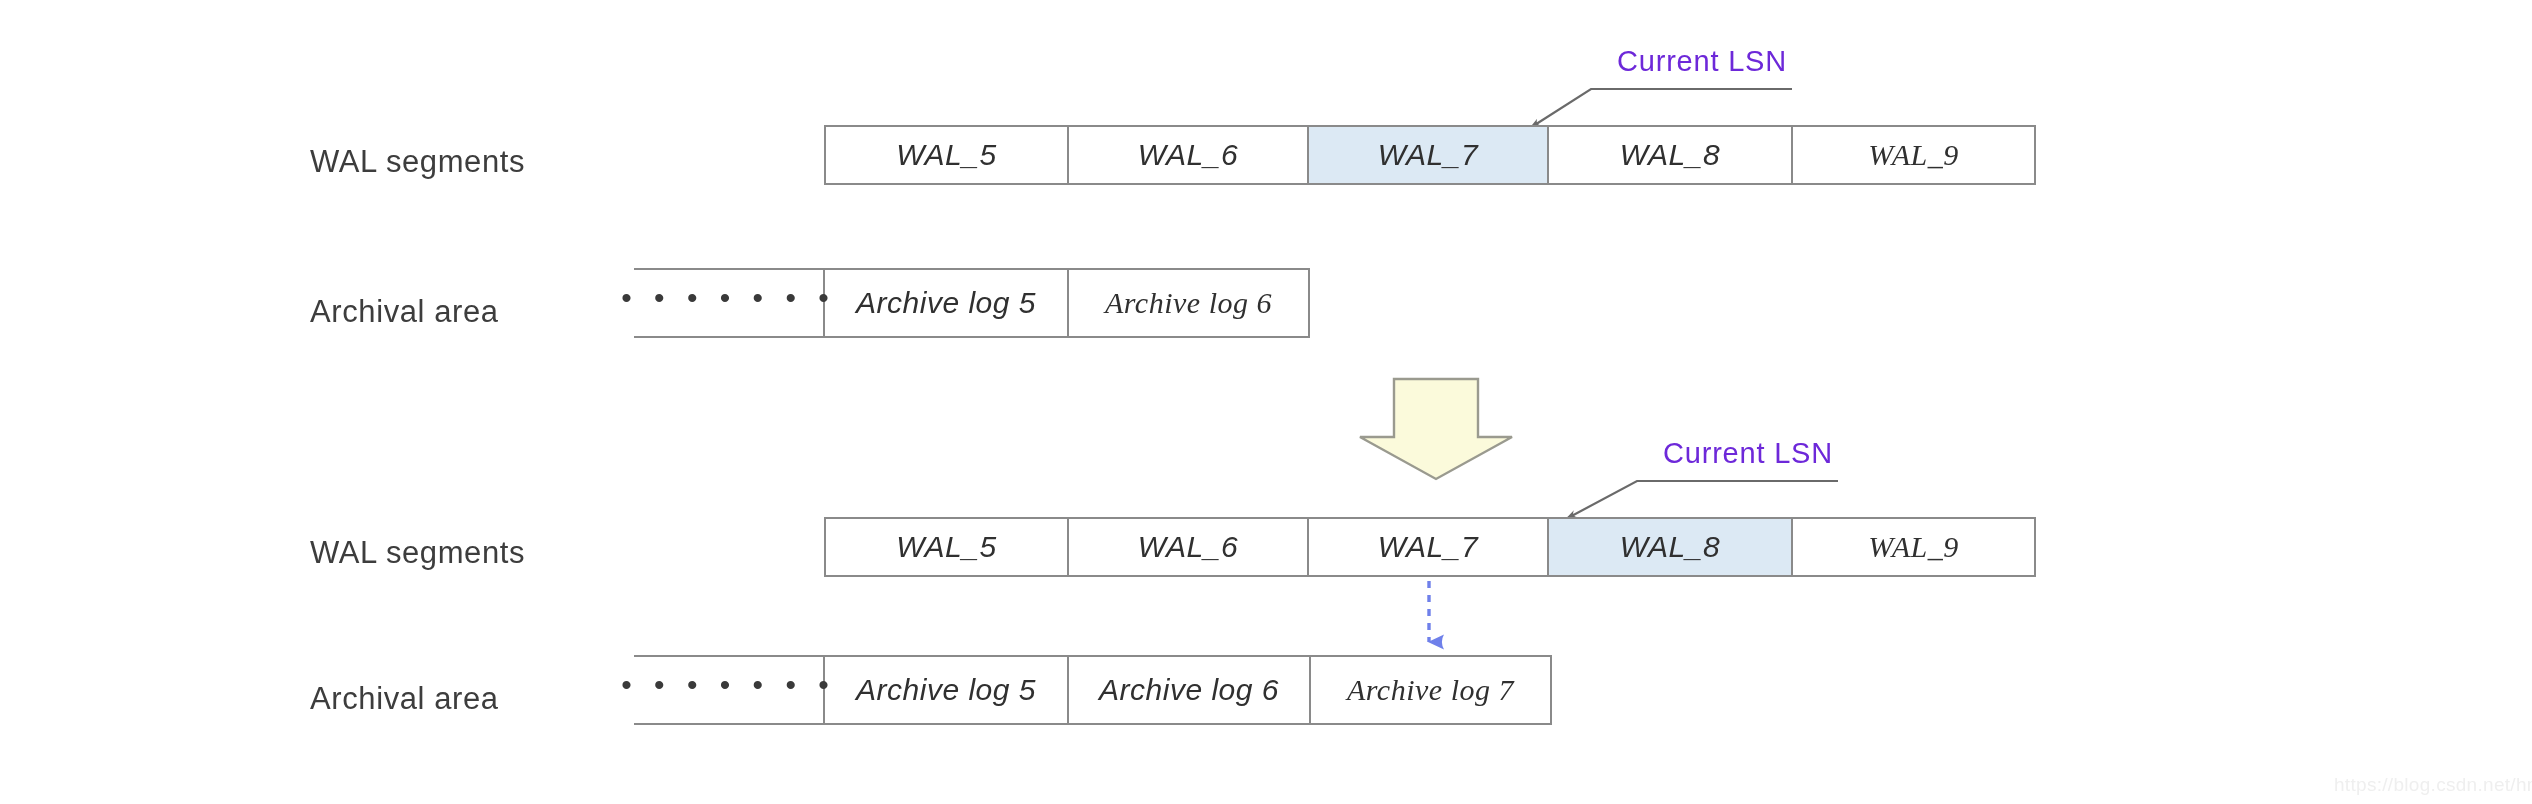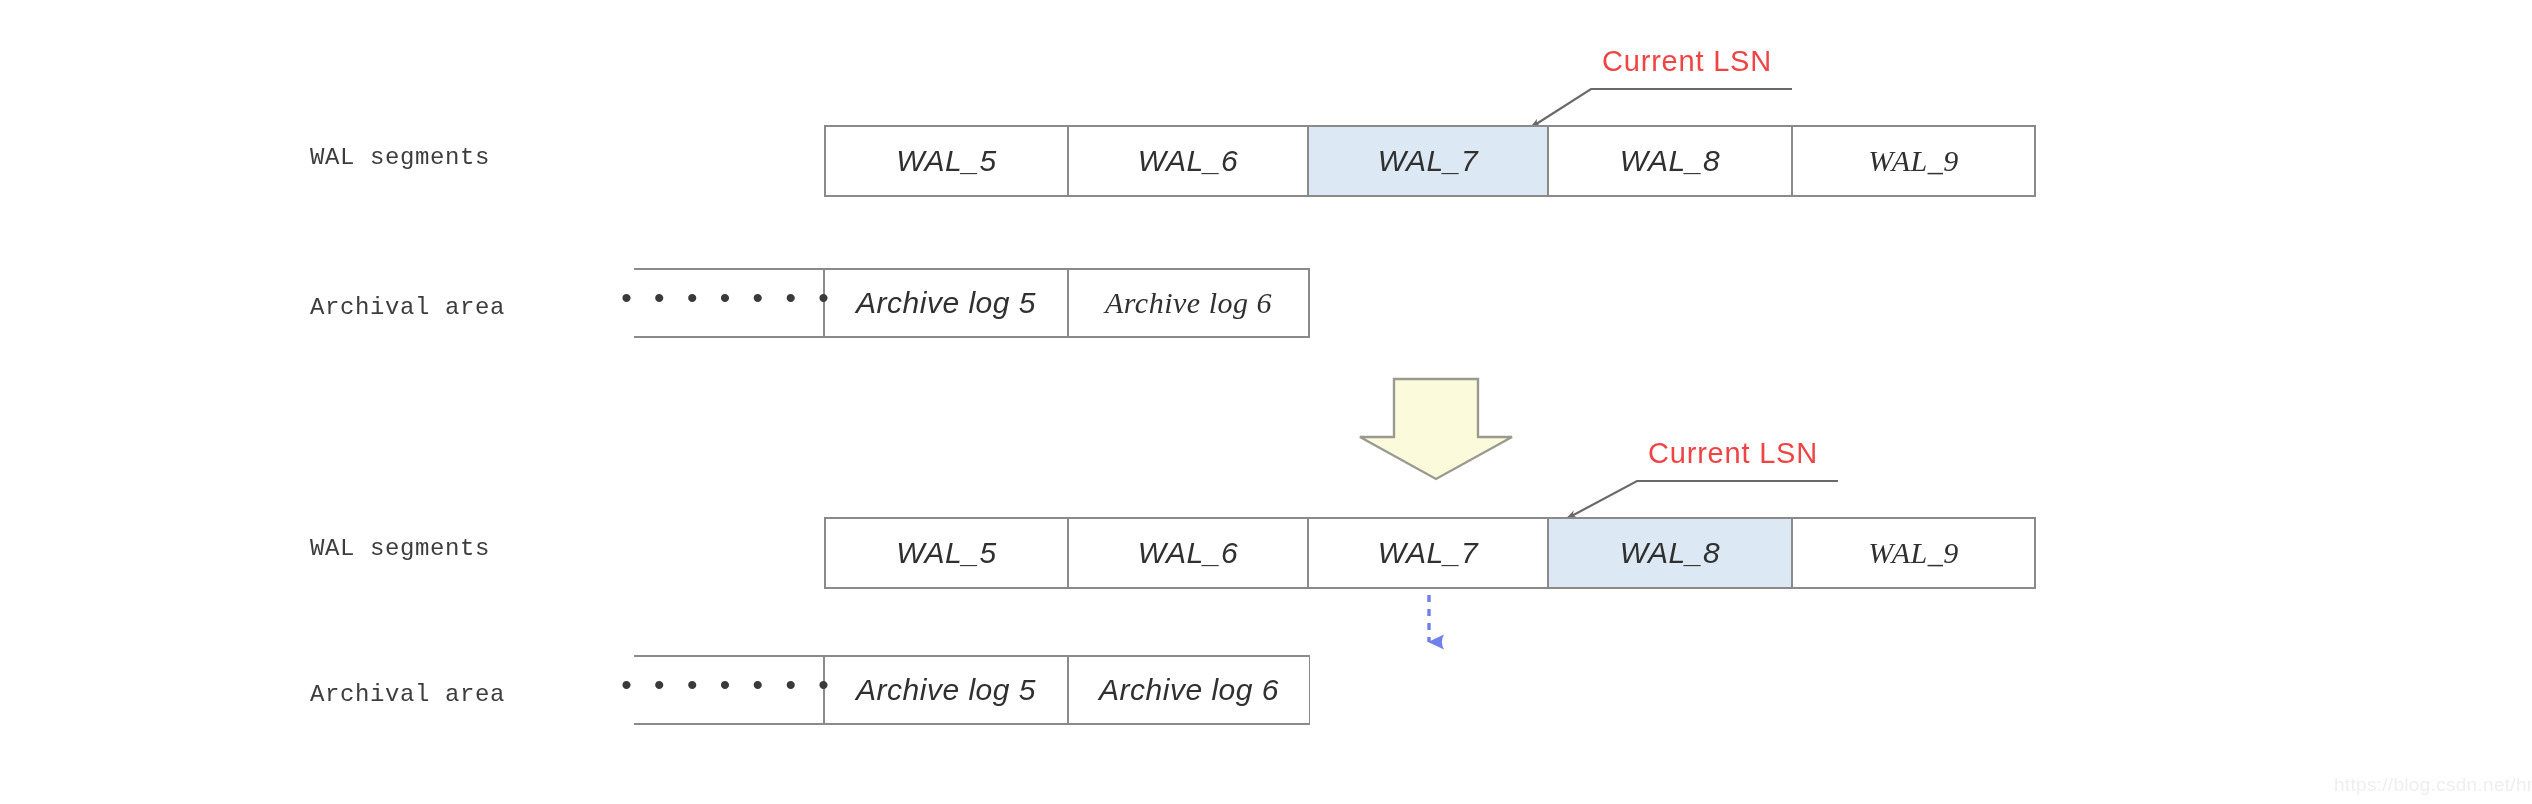--- a/index.html
+++ b/index.html
@@ -20,22 +20,22 @@
   #stage {
     position: absolute;
     left: 0; top: 0;
     width: 2532px;
     height: 804px;
   }
 
   
   .row-label {
     position: absolute;
-    font-family: Liberation Mono, monospace;
-    font-size: 24px;
+    font-family: Liberation Sans, sans-serif;
+    font-size: 31px;
     color: #3d3d3d;
     letter-spacing: 0.6px;
     white-space: nowrap;
     line-height: 1;
   }
 
   
   .strip {
     position: absolute;
     display: flex;
@@ -70,32 +70,33 @@
     display: inline-block;
     font-style: normal;
     font-size: 30px;
     letter-spacing: 7px;
     color: #3a3a3a;
     line-height: 1;
     transform: translateY(-5px);
   }
 
   
-  .wal-strip .cell { height: 72px; text-align: right; }
+  .wal-strip .cell { height: 60px; text-align: right; }
   .arc-strip .cell { height: 70px; }
 
   
   .callout-text {
     position: absolute;
     font-family: "Liberation Sans", "DejaVu Sans", sans-serif;
     font-size: 29px;
-    color: #ef4444;
+    color: #6d28d9;
     white-space: nowrap;
     letter-spacing: 0.8px;
     line-height: 1;
+    margin-left: 15px;
   }
   .svg-layer {
     position: absolute;
     left: 0; top: 0;
     width: 2532px;
     height: 804px;
     pointer-events: none;
     overflow: visible;
   }
 
@@ -183,17 +184,18 @@
   </div>
 
   <div class="row-label" style="left:310px; top:683px;">Archival area</div>
 
   <div class="strip arc-strip" style="left:634px; top:655px;">
     <div class="cell open" style="width:190px;">
       <span class="dots">• • • • • • •</span>
     </div>
     <div class="cell" style="width:244px;">Archive log 5</div>
     <div class="cell" style="width:242px;">Archive log 6</div>
+    <div class="cell last" style="width:242px;">Archive log 7</div>
   </div>
 
   <div class="watermark" style="left:2334px; top:774px;">https://blog.csdn.net/hmxz2nn</div>
 
 </div>
 
 </body></html>

